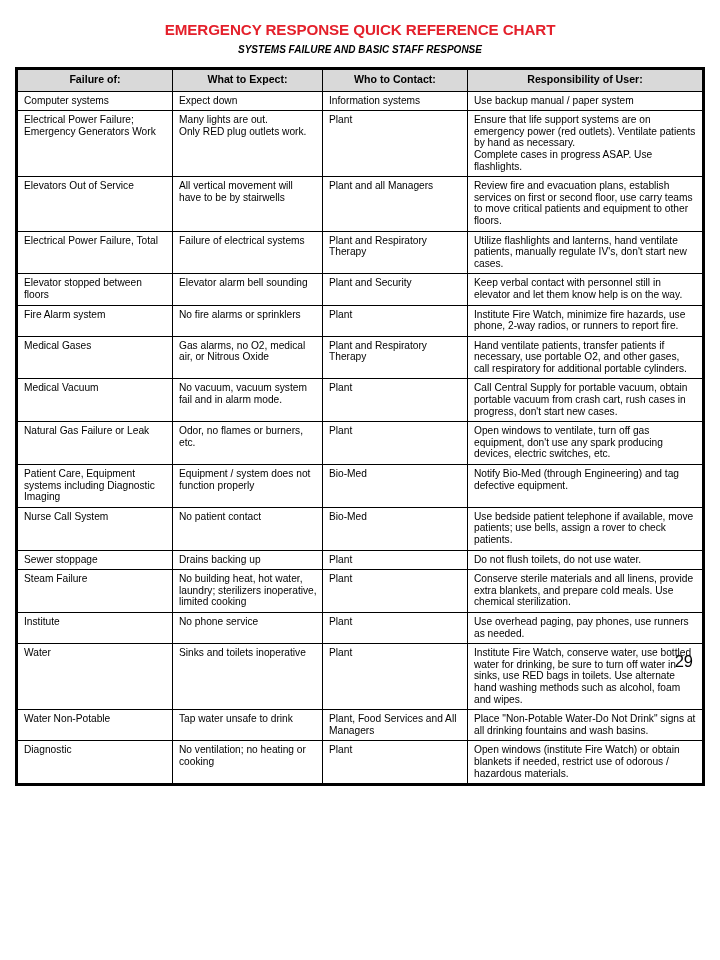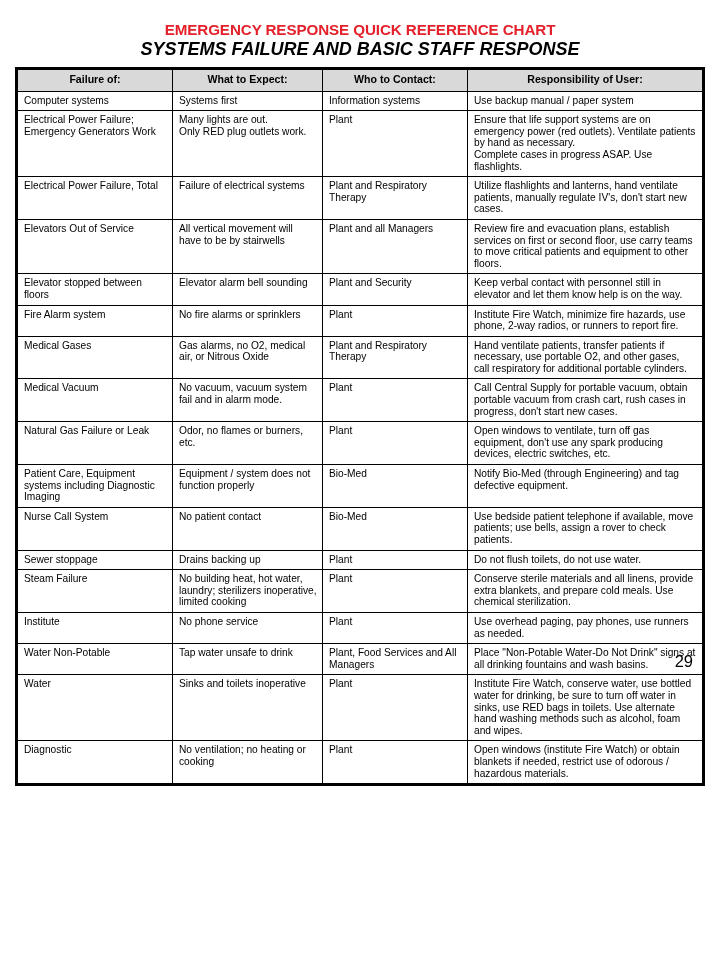--- a/index.html
+++ b/index.html
@@ -30,21 +30,21 @@
     font-weight: bold;
     font-size: 15.2px;
     letter-spacing: -0.1px;
     line-height: 18px;
     margin: 0;
   }
   .doc-subtitle {
     color: #000000;
     font-weight: bold;
     font-style: italic;
-    font-size: 18px;
+    font-size: 10px;
     line-height: 17px;
     margin: 2px 0 0 0;
   }
   .table-wrap {
     margin: 9px auto 0 auto;
     width: 690px;
     border: 2.5px solid #000000;
     box-sizing: border-box;
     background: #7f1d1d;
   }
@@ -119,21 +119,21 @@
           <th>Who to Contact:</th>
           <th>Responsibility of User:</th>
         </tr>
       </thead>
       <tbody id="table-body">
           <tr>
             <td class="cell">
               <span class="cell-text">Computer systems</span>
             </td>
             <td class="cell">
-              <span class="cell-text">Systems first</span>
+              <span class="cell-text">Expect down</span>
             </td>
             <td class="cell">
               <span class="cell-text">Information systems</span>
             </td>
             <td class="cell">
               <span class="cell-text">Use backup manual / paper system</span>
             </td>
           </tr>
           <tr>
             <td class="cell">
@@ -146,48 +146,48 @@
             <td class="cell">
               <span class="cell-text">Plant</span>
             </td>
             <td class="cell">
               <span class="cell-text">Ensure that life support systems are on emergency power (red outlets).  Ventilate patients by hand as necessary.
 Complete cases in progress ASAP.  Use flashlights.</span>
             </td>
           </tr>
           <tr>
             <td class="cell">
+              <span class="cell-text">Elevators Out of Service</span>
+            </td>
+            <td class="cell">
+              <span class="cell-text">All vertical movement will have to be by stairwells</span>
+            </td>
+            <td class="cell">
+              <span class="cell-text">Plant and all Managers</span>
+            </td>
+            <td class="cell">
+              <span class="cell-text">Review fire and evacuation plans, establish services on first or second floor, use carry teams to move critical patients and equipment to other floors.</span>
+            </td>
+          </tr>
+          <tr>
+            <td class="cell">
               <span class="cell-text">Electrical Power Failure, Total</span>
             </td>
             <td class="cell">
               <span class="cell-text">Failure of electrical systems</span>
             </td>
             <td class="cell">
               <span class="cell-text">Plant and Respiratory Therapy</span>
             </td>
             <td class="cell">
               <span class="cell-text">Utilize flashlights and lanterns, hand ventilate patients, manually regulate IV's, don't start new cases.</span>
             </td>
           </tr>
           <tr>
             <td class="cell">
-              <span class="cell-text">Elevators Out of Service</span>
-            </td>
-            <td class="cell">
-              <span class="cell-text">All vertical movement will have to be by stairwells</span>
-            </td>
-            <td class="cell">
-              <span class="cell-text">Plant and all Managers</span>
-            </td>
-            <td class="cell">
-              <span class="cell-text">Review fire and evacuation plans, establish services on first or second floor, use carry teams to move critical patients and equipment to other floors.</span>
-            </td>
-          </tr>
-          <tr>
-            <td class="cell">
               <span class="cell-text">Elevator stopped between floors</span>
             </td>
             <td class="cell">
               <span class="cell-text">Elevator alarm bell sounding</span>
             </td>
             <td class="cell">
               <span class="cell-text">Plant and Security</span>
             </td>
             <td class="cell">
               <span class="cell-text">Keep verbal contact with personnel still in elevator and let them know help is on the way.</span>
@@ -314,44 +314,44 @@
             </td>
             <td class="cell">
               <span class="cell-text">Plant</span>
             </td>
             <td class="cell">
               <span class="cell-text">Use overhead paging, pay phones, use runners as needed.</span>
             </td>
           </tr>
           <tr>
             <td class="cell">
+              <span class="cell-text">Water</span>
+            </td>
+            <td class="cell">
+              <span class="cell-text">Sinks and toilets inoperative</span>
+            </td>
+            <td class="cell">
+              <span class="cell-text">Plant</span>
+            </td>
+            <td class="cell">
+              <span class="cell-text">Institute Fire Watch, conserve water, use bottled water for drinking, be sure to turn off water in sinks, use RED bags in toilets.  Use alternate hand washing methods such as alcohol, foam and wipes.</span>
+            </td>
+          </tr>
+          <tr>
+            <td class="cell">
               <span class="cell-text">Water Non-Potable</span>
             </td>
             <td class="cell">
               <span class="cell-text">Tap water unsafe to drink</span>
             </td>
             <td class="cell">
               <span class="cell-text">Plant, Food Services and All Managers</span>
             </td>
             <td class="cell">
               <span class="cell-text">Place "Non-Potable Water-Do Not Drink" signs at all drinking fountains and wash basins.</span>
-            </td>
-          </tr>
-          <tr>
-            <td class="cell">
-              <span class="cell-text">Water</span>
-            </td>
-            <td class="cell">
-              <span class="cell-text">Sinks and toilets inoperative</span>
-            </td>
-            <td class="cell">
-              <span class="cell-text">Plant</span>
-            </td>
-            <td class="cell">
-              <span class="cell-text">Institute Fire Watch, conserve water, use bottled water for drinking, be sure to turn off water in sinks, use RED bags in toilets.  Use alternate hand washing methods such as alcohol, foam and wipes.</span>
             </td>
           </tr>
           <tr>
             <td class="cell">
               <span class="cell-text">Diagnostic</span>
             </td>
             <td class="cell">
               <span class="cell-text">No ventilation; no heating or cooking</span>
             </td>
             <td class="cell">

